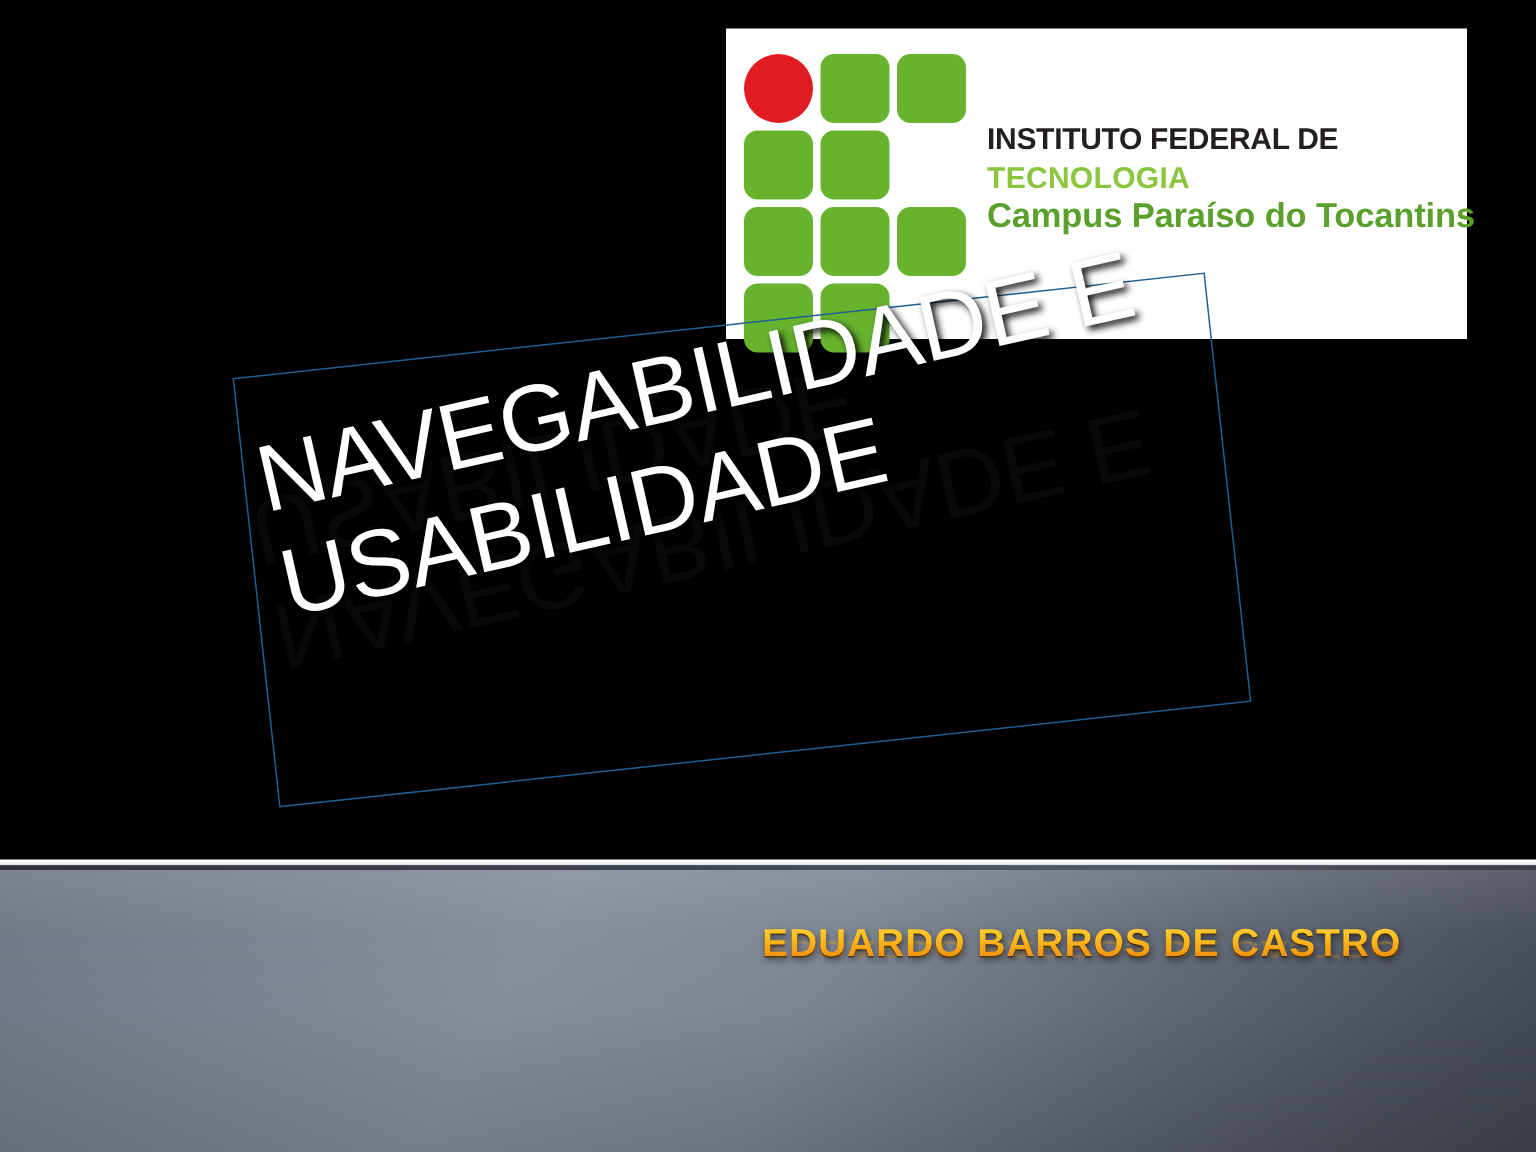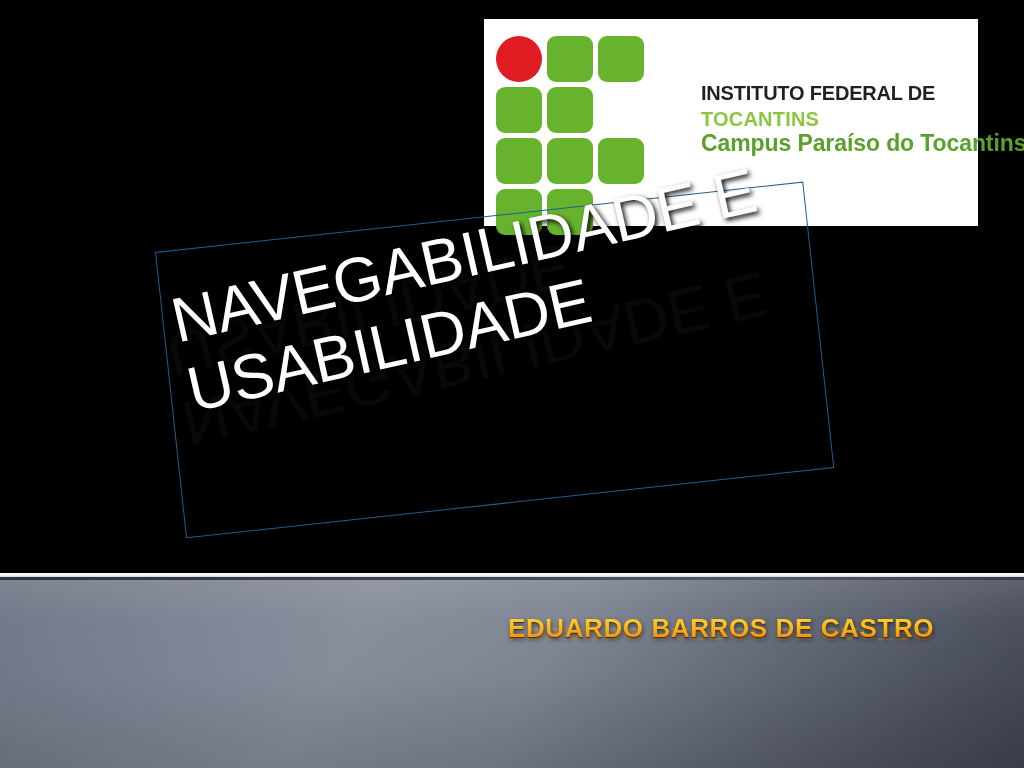--- a/index.html
+++ b/index.html
@@ -35,21 +35,20 @@
     position: absolute;
     left: 484px;
     top: 19px;
     width: 494px;
     height: 207px;
     background: #ffffff;
     display: flex;
     align-items: flex-start;
     box-sizing: border-box;
     padding: 12px 0 0 12px;
-    gap: 43px;
   }
 
   .logo-mark {
     width: 152px;
     flex: 0 0 152px;
     display: grid;
     grid-template-columns: repeat(3, 46px);
     grid-template-rows: repeat(4, 46px);
     gap: 5px;
     margin-top: 5px;
@@ -259,21 +258,21 @@
         <span class="cell sq"></span>
         <span class="cell sq"></span>
 
         <span class="cell sq"></span>
         <span class="cell sq"></span>
         <span class="cell blank"></span>
       </div>
 
       <div class="logo-text">
         <div class="lt-line1">INSTITUTO FEDERAL DE</div>
-        <div class="lt-line3">TOCANTINS</div>
+        <div class="lt-line3">TECNOLOGIA</div>
         <div class="lt-line4">Campus Paraíso do Tocantins</div>
       </div>
 
     </div>
 
     <div class="title-wrap">
       <div class="title-frame"></div>
       <div class="title-ghost">NAVEGABILIDADE E
 USABILIDADE</div>
       <div class="title-text">NAVEGABILIDADE E

